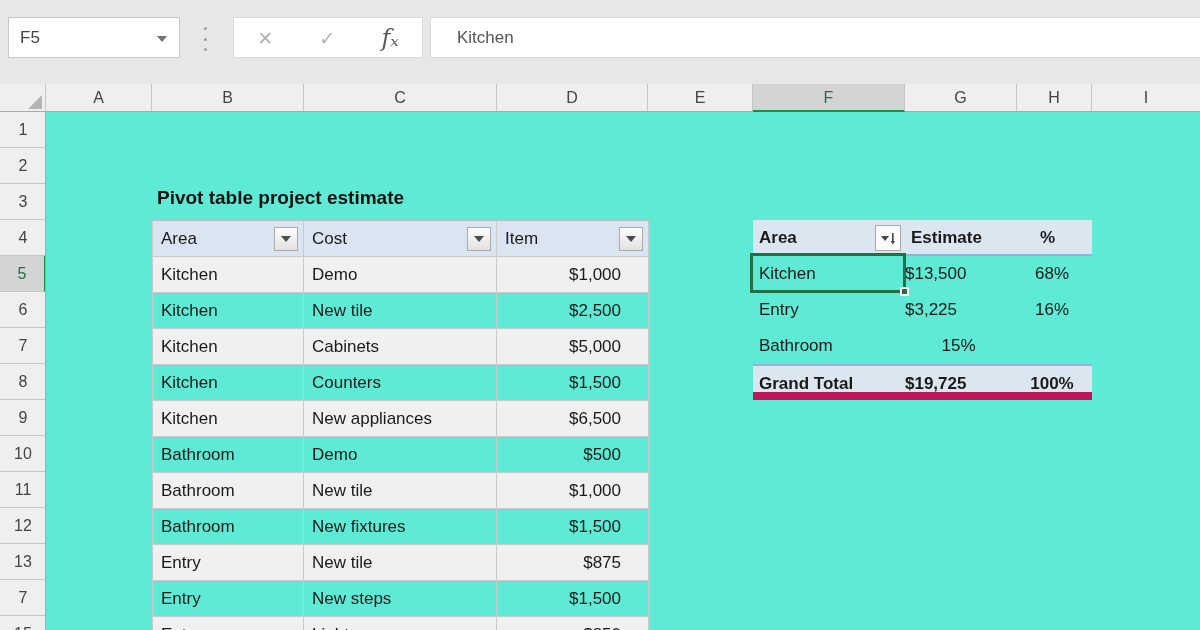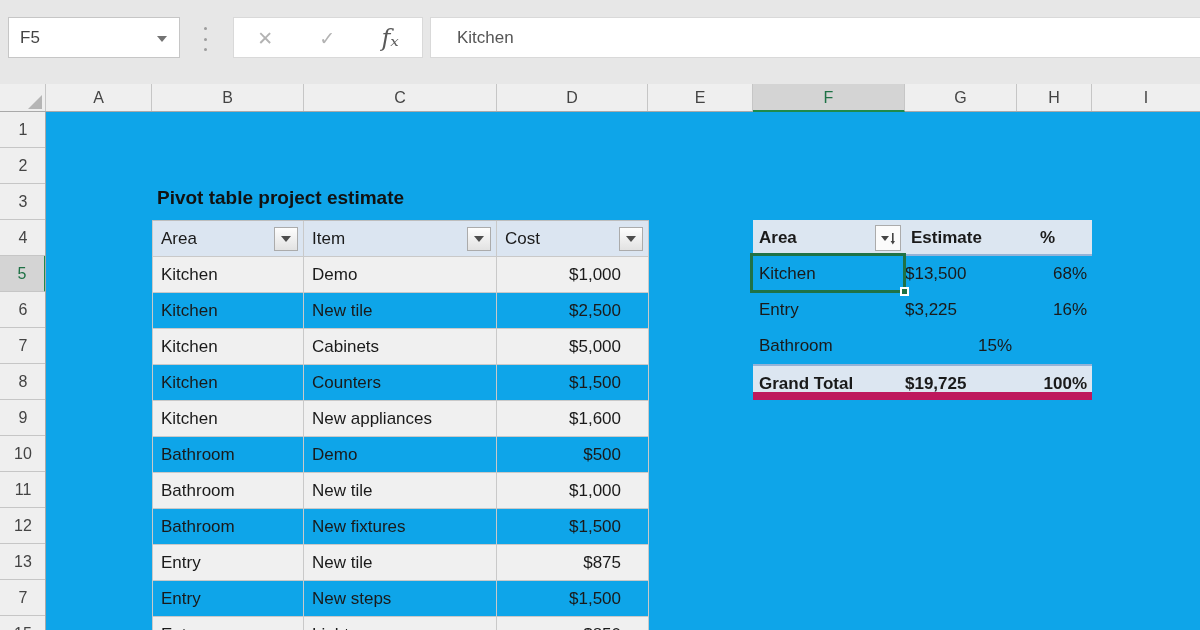--- a/index.html
+++ b/index.html
@@ -1,18 +1,18 @@
 <!DOCTYPE html>
 <html><head>
 <meta charset="utf-8">
 <style>
   * { margin:0; padding:0; box-sizing:border-box; }
   html,body { width:1200px; height:630px; overflow:hidden; background:#fff;
     font-family:"Liberation Sans", sans-serif; }
-  .stage { position:absolute; top:0; left:0; width:1200px; height:630px; overflow:hidden; background:#0ea5e9; }
+  .stage { position:absolute; top:0; left:0; width:1200px; height:630px; overflow:hidden; background:#5eead4; }
 
   
   .chrome { position:absolute; top:0; left:0; width:1200px; height:84px; background:#e7e7e7; }
   .namebox { position:absolute; left:8px; top:17px; width:172px; height:41px; background:#fff;
     border:1px solid #c6c6c6; font-size:17px; color:#444; line-height:39px; padding-left:11px; }
   .nb-arrow { position:absolute; right:12px; top:18px; width:0; height:0;
     border-left:5px solid transparent; border-right:5px solid transparent; border-top:6px solid #737373; }
   .dots { position:absolute; left:204px; top:27px; width:4px; height:24px; display:flex;
     flex-direction:column; justify-content:space-between; }
   .dots i { width:3px; height:3px; border-radius:50%; background:#9d9d9d; }
@@ -58,21 +58,21 @@
     border:1px solid #ababab; display:flex; align-items:center; justify-content:center; }
   .fbtn .tri { width:0; height:0; border-left:5px solid transparent; border-right:5px solid transparent;
     border-top:6px solid #4d4d4d; }
 
   
   .pivot { position:absolute; left:753px; top:220px; width:339px; height:180px; }
   .pv-row { display:grid; grid-template-columns:152px 112px 75px; height:36px; }
   .pv-cell { position:relative; height:36px; line-height:35px; font-size:17px; color:#1a1a1a;
     padding-left:6px; overflow:hidden; }
   .pv-cell.num { text-align:left; padding-right:10px; padding-left:0; }
-  .pv-cell.pct { text-align:right; padding-right:5px; padding-left:0; }
+  .pv-cell.pct { text-align:center; padding-right:5px; padding-left:0; }
   .pv-row.head .pv-cell { background:#dce6f1; font-weight:700; border-bottom:2px solid #95b3d7; height:36px; }
   .pv-row.head .pv-cell.hpct { padding-left:23px; text-align:left; }
   .pv-row.total .pv-cell { background:#dce6f1; font-weight:700; border-top:2px solid #95b3d7;
     border-bottom:8px solid #be185d; }
   .sortbtn { position:absolute; right:4px; top:5px; width:26px; height:26px; background:#fbfbfb;
     border:1px solid #ababab; display:flex; align-items:center; justify-content:center; }
 
   
   .selbox { position:absolute; left:750px; top:253px; width:156px; height:40px;
     border:3px solid #1f7246; background:transparent; }
@@ -141,31 +141,31 @@
 
   <div class="dtable">
     <div class="dt-row head">
       <div class="dt-cell first">
         <span>Area</span>
         <span class="fbtn">
             <i class="tri"></i>
           </span>
       </div>
       <div class="dt-cell">
+        <span>Cost</span>
+        <span class="fbtn">
+            <i class="tri"></i>
+          </span>
+      </div>
+      <div class="dt-cell">
         <span>Item</span>
         <span class="fbtn">
             <i class="tri"></i>
           </span>
       </div>
-      <div class="dt-cell">
-        <span>Cost</span>
-        <span class="fbtn">
-            <i class="tri"></i>
-          </span>
-      </div>
     </div>
     <div class="dt-row band">
       <div class="dt-cell first">Kitchen</div>
       <div class="dt-cell">Demo</div>
       <div class="dt-cell num">$1,000</div>
     </div>
     <div class="dt-row">
       <div class="dt-cell first">Kitchen</div>
       <div class="dt-cell">New tile</div>
       <div class="dt-cell num">$2,500</div>
@@ -176,21 +176,21 @@
       <div class="dt-cell num">$5,000</div>
     </div>
     <div class="dt-row">
       <div class="dt-cell first">Kitchen</div>
       <div class="dt-cell">Counters</div>
       <div class="dt-cell num">$1,500</div>
     </div>
     <div class="dt-row band">
       <div class="dt-cell first">Kitchen</div>
       <div class="dt-cell">New appliances</div>
-      <div class="dt-cell num">$1,600</div>
+      <div class="dt-cell num">$6,500</div>
     </div>
     <div class="dt-row">
       <div class="dt-cell first">Bathroom</div>
       <div class="dt-cell">Demo</div>
       <div class="dt-cell num">$500</div>
     </div>
     <div class="dt-row band">
       <div class="dt-cell first">Bathroom</div>
       <div class="dt-cell">New tile</div>
       <div class="dt-cell num">$1,000</div>

